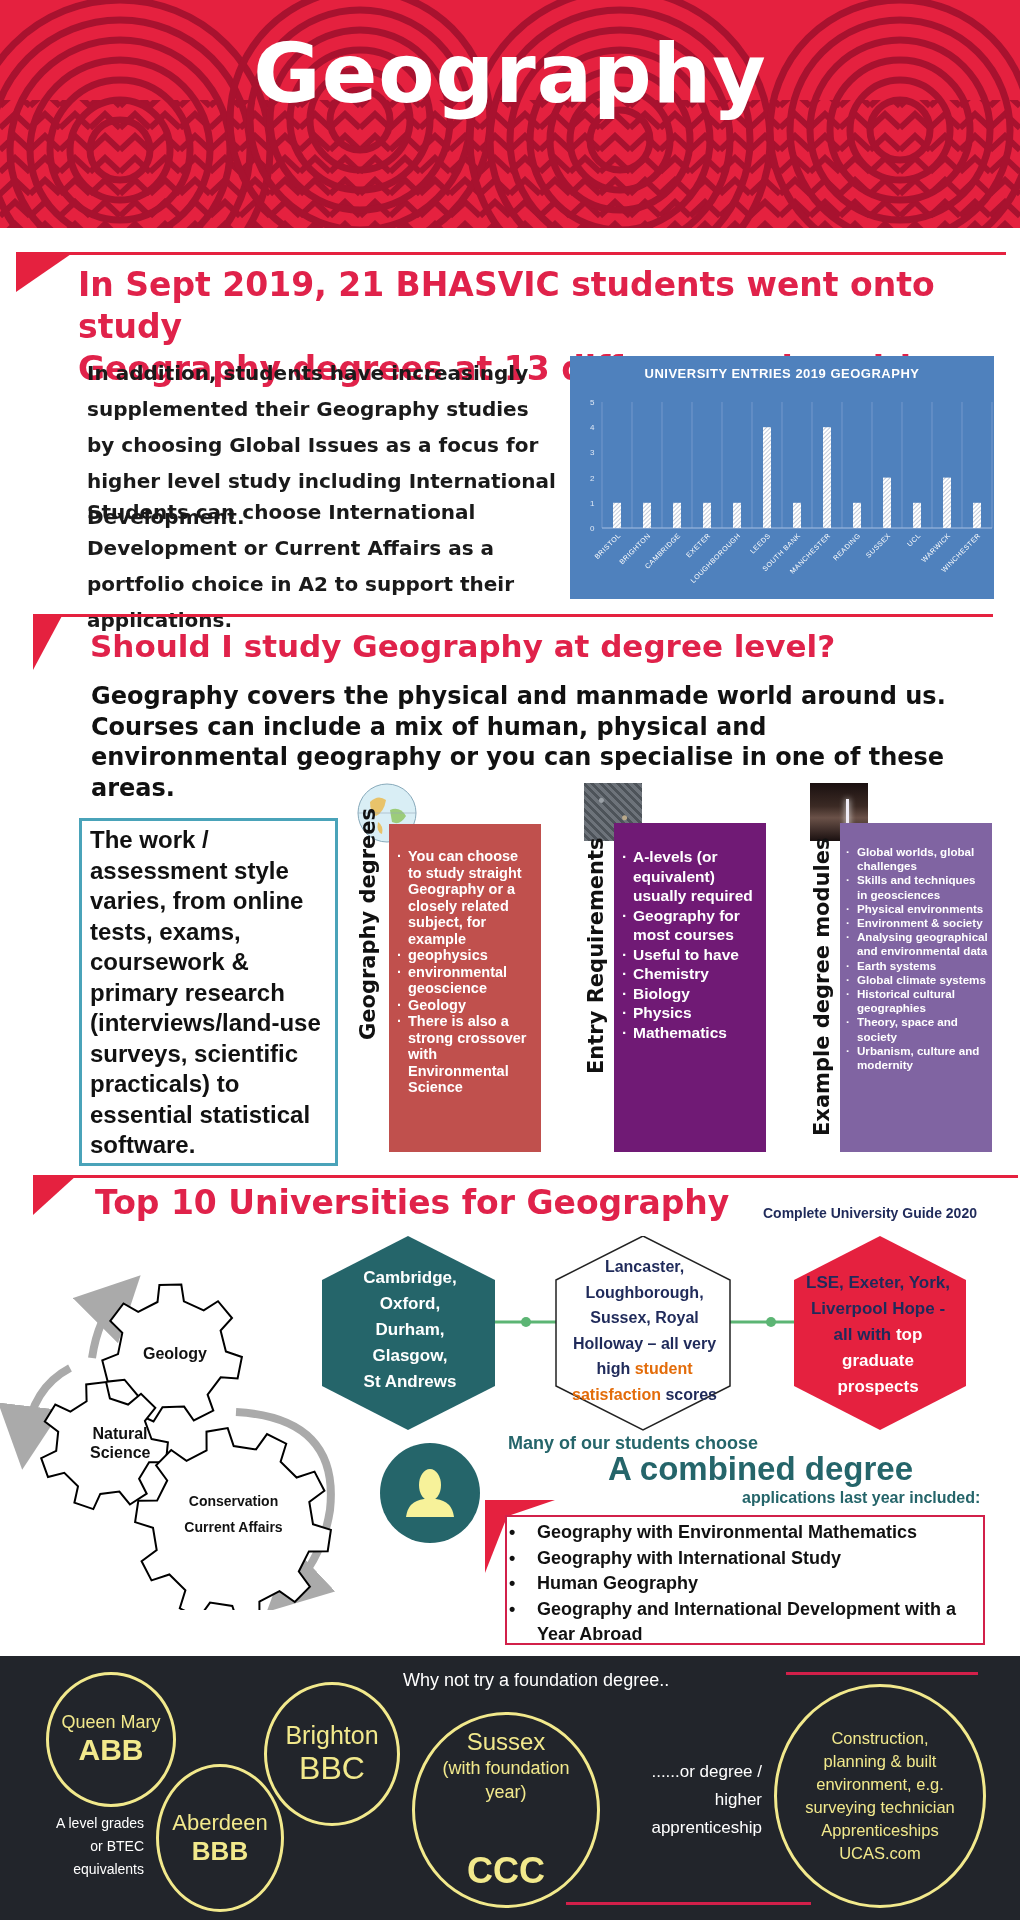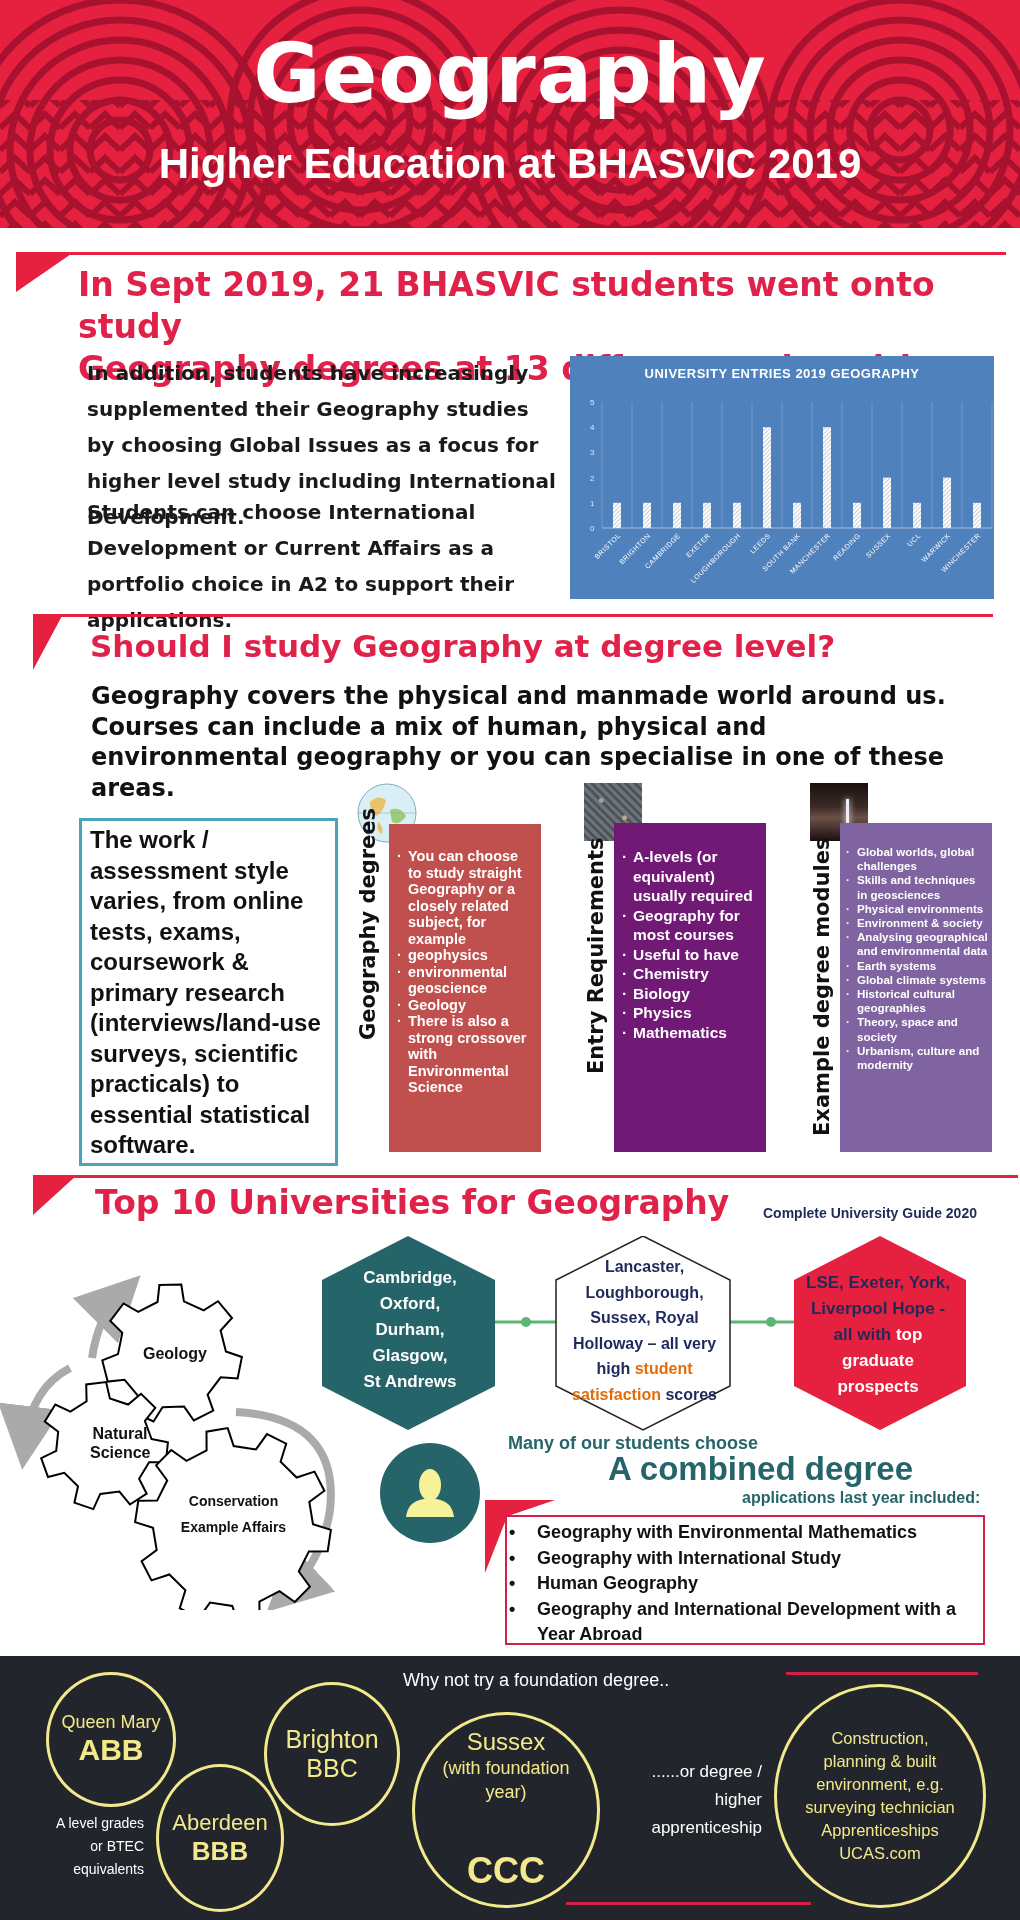--- a/index.html
+++ b/index.html
@@ -83,21 +83,20 @@
         <circle cx="620" cy="140" r="150"></circle>
       <circle cx="900" cy="130" r="30"></circle>
         <circle cx="900" cy="130" r="50"></circle>
         <circle cx="900" cy="130" r="70"></circle>
         <circle cx="900" cy="130" r="90"></circle>
         <circle cx="900" cy="130" r="110"></circle>
         <circle cx="900" cy="130" r="130"></circle>
     </g>
   </svg>
   <div class="title">Geography</div>
-  <div class="subtitle">Higher Education at BHASVIC 2019</div>
 </div>
 
 <div class="abs rule" style="left:16px; top:252px; width:990px;"></div>
 <div class="abs flag" style="left:16px; top:252px;"></div>
 <div class="abs red-h h1" style="left:78px; top:264px; width:940px;">
   <div>In Sept 2019, 21 BHASVIC students went onto study</div>
   <div>Geography degrees at 13 different universities</div>
 </div>
 <div class="abs body-bold" style="left:87px; top:355px; width:470px;">In addition, students have increasingly supplemented their Geography studies by choosing Global Issues as a focus for higher level study including International Development.</div>
 <div class="abs body-bold" style="left:87px; top:494px; width:450px;">Students can choose International Development or Current Affairs as a portfolio choice in A2 to support their applications.</div>
@@ -238,21 +237,21 @@
   <g id="gear-group" fill="#fff" stroke="#000" stroke-width="2">
       <polygon points="225.9,81.5 241.9,87.0 237.6,108.5 220.7,107.3 207.6,124.6 207.6,124.6 213.3,140.6 193.8,150.5 184.1,136.6 162.5,137.2 162.5,137.2 153.5,151.5 133.6,142.5 138.4,126.3 124.5,109.7 124.5,109.7 107.7,111.6 102.3,90.4 118.0,84.1 122.3,62.9 122.3,62.9 110.3,51.0 123.5,33.5 138.2,41.8 157.5,32.0 157.5,32.0 159.4,15.1 181.3,14.6 183.9,31.3 203.7,40.3 203.7,40.3 218.0,31.2 232.0,48.0 220.6,60.5 225.9,81.5"></polygon>
       <polygon points="151.5,169.0 167.9,172.3 165.9,192.3 149.1,192.3 139.1,208.7 139.1,208.7 146.7,223.7 129.9,234.5 119.4,221.5 100.3,223.9 100.3,223.9 93.3,239.1 74.4,232.7 78.0,216.4 64.3,202.9 64.3,202.9 48.0,207.0 41.2,188.2 56.2,180.9 58.2,161.7 58.2,161.7 44.8,151.6 55.3,134.5 70.4,141.7 86.6,131.3 86.6,131.3 86.2,114.5 106.1,112.0 109.9,128.4 128.1,134.5 128.1,134.5 141.0,123.8 155.3,137.8 144.9,150.9 151.5,169.0"></polygon>
       <polygon points="313.0,254.2 330.9,259.9 327.7,281.2 308.9,281.4 298.8,301.5 298.8,301.5 309.9,316.7 294.8,332.0 279.5,321.1 259.4,331.5 259.4,331.5 259.5,350.3 238.3,353.9 232.3,336.0 210.0,332.6 210.0,332.6 199.0,347.9 179.8,338.3 185.4,320.3 169.4,304.5 169.4,304.5 151.5,310.4 141.6,291.3 156.7,280.1 153.0,257.8 153.0,257.8 135.1,252.1 138.3,230.8 157.1,230.6 167.2,210.5 167.2,210.5 156.1,195.3 171.2,180.0 186.5,190.9 206.6,180.5 206.6,180.5 206.5,161.7 227.7,158.1 233.7,176.0 256.0,179.4 256.0,179.4 267.0,164.1 286.2,173.7 280.6,191.7 296.6,207.5 296.6,207.5 314.5,201.6 324.4,220.7 309.3,231.9 313.0,254.2"></polygon>
     </g>
 </svg>
 <div class="abs" style="left:143px; top:1345px; font-family:'Liberation Sans',sans-serif; font-weight:bold; font-size:16px;">Geology</div>
 <div class="abs" style="left:90px; top:1424px; width:60px; text-align:center; font-family:'Liberation Sans',sans-serif; font-weight:bold; font-size:16px; line-height:19px;">Natural Science</div>
 <div class="abs" style="left:176px; top:1488px; width:115px; text-align:center; font-family:'Liberation Sans',sans-serif; font-weight:bold; font-size:14px; line-height:26px;">
   <div>Conservation</div>
-  <div>Example Affairs</div>
+  <div>Current Affairs</div>
 </div>
 
 <svg class="abs" style="left:320px; top:1236px;" width="680" height="200">
   <line x1="175" y1="86" x2="236" y2="86" stroke="#5cb574" stroke-width="3"></line>
   <circle cx="206" cy="86" r="5" fill="#5cb574"></circle>
   <line x1="410" y1="86" x2="474" y2="86" stroke="#5cb574" stroke-width="3"></line>
   <circle cx="451" cy="86" r="5" fill="#5cb574"></circle>
   <polygon points="2,44 88,0 175,44 175,150 88,194 2,150" fill="#25656a"></polygon>
   <polygon points="236,44 323,0 410,44 410,150 323,194 236,150" fill="#fff" stroke="#222" stroke-width="1.5"></polygon>
   <polygon points="474,44 560,0 646,44 646,150 560,194 474,150" fill="#e5213f"></polygon>
@@ -308,21 +307,21 @@
   <div class="circle" style="left:156px; top:108px; width:128px; height:148px;">
     <div style="font-size:22px;">Aberdeen</div>
     <div style="font-size:26px; font-weight:bold;">BBB</div>
   </div>
   <div class="circle" style="left:46px; top:16px; width:130px; height:135px;">
     <div style="font-size:18px;">Queen Mary</div>
     <div style="font-size:30px; font-weight:bold;">ABB</div>
   </div>
   <div class="circle" style="left:264px; top:26px; width:136px; height:144px;">
     <div style="font-size:25px;">Brighton</div>
-    <div style="font-size:25px;">BBC</div>
+    <div style="font-size:32px;">BBC</div>
   </div>
   <div class="circle" style="left:412px; top:56px; width:188px; height:196px;">
     <div style="font-size:24px;">Sussex</div>
     <div style="font-size:18px; width:140px; line-height:24px;">(with foundation year)</div>
     <div style="font-size:36px; font-weight:bold;margin-top:46px;">CCC</div>
   </div>
 
   <div class="foot-text" style="left:42px; top:156px; width:102px; text-align:right; font-size:14px; line-height:23px;">
     <div>A level grades</div>
     <div>or  BTEC</div>

